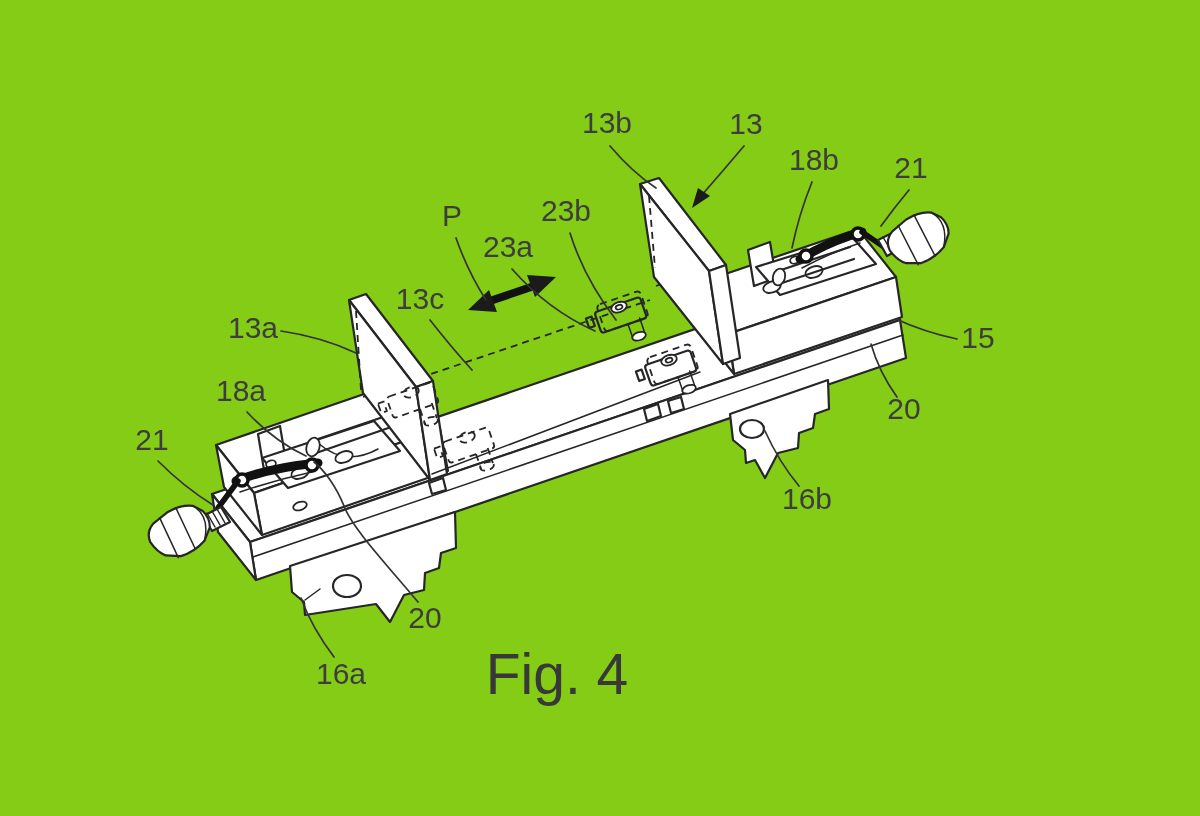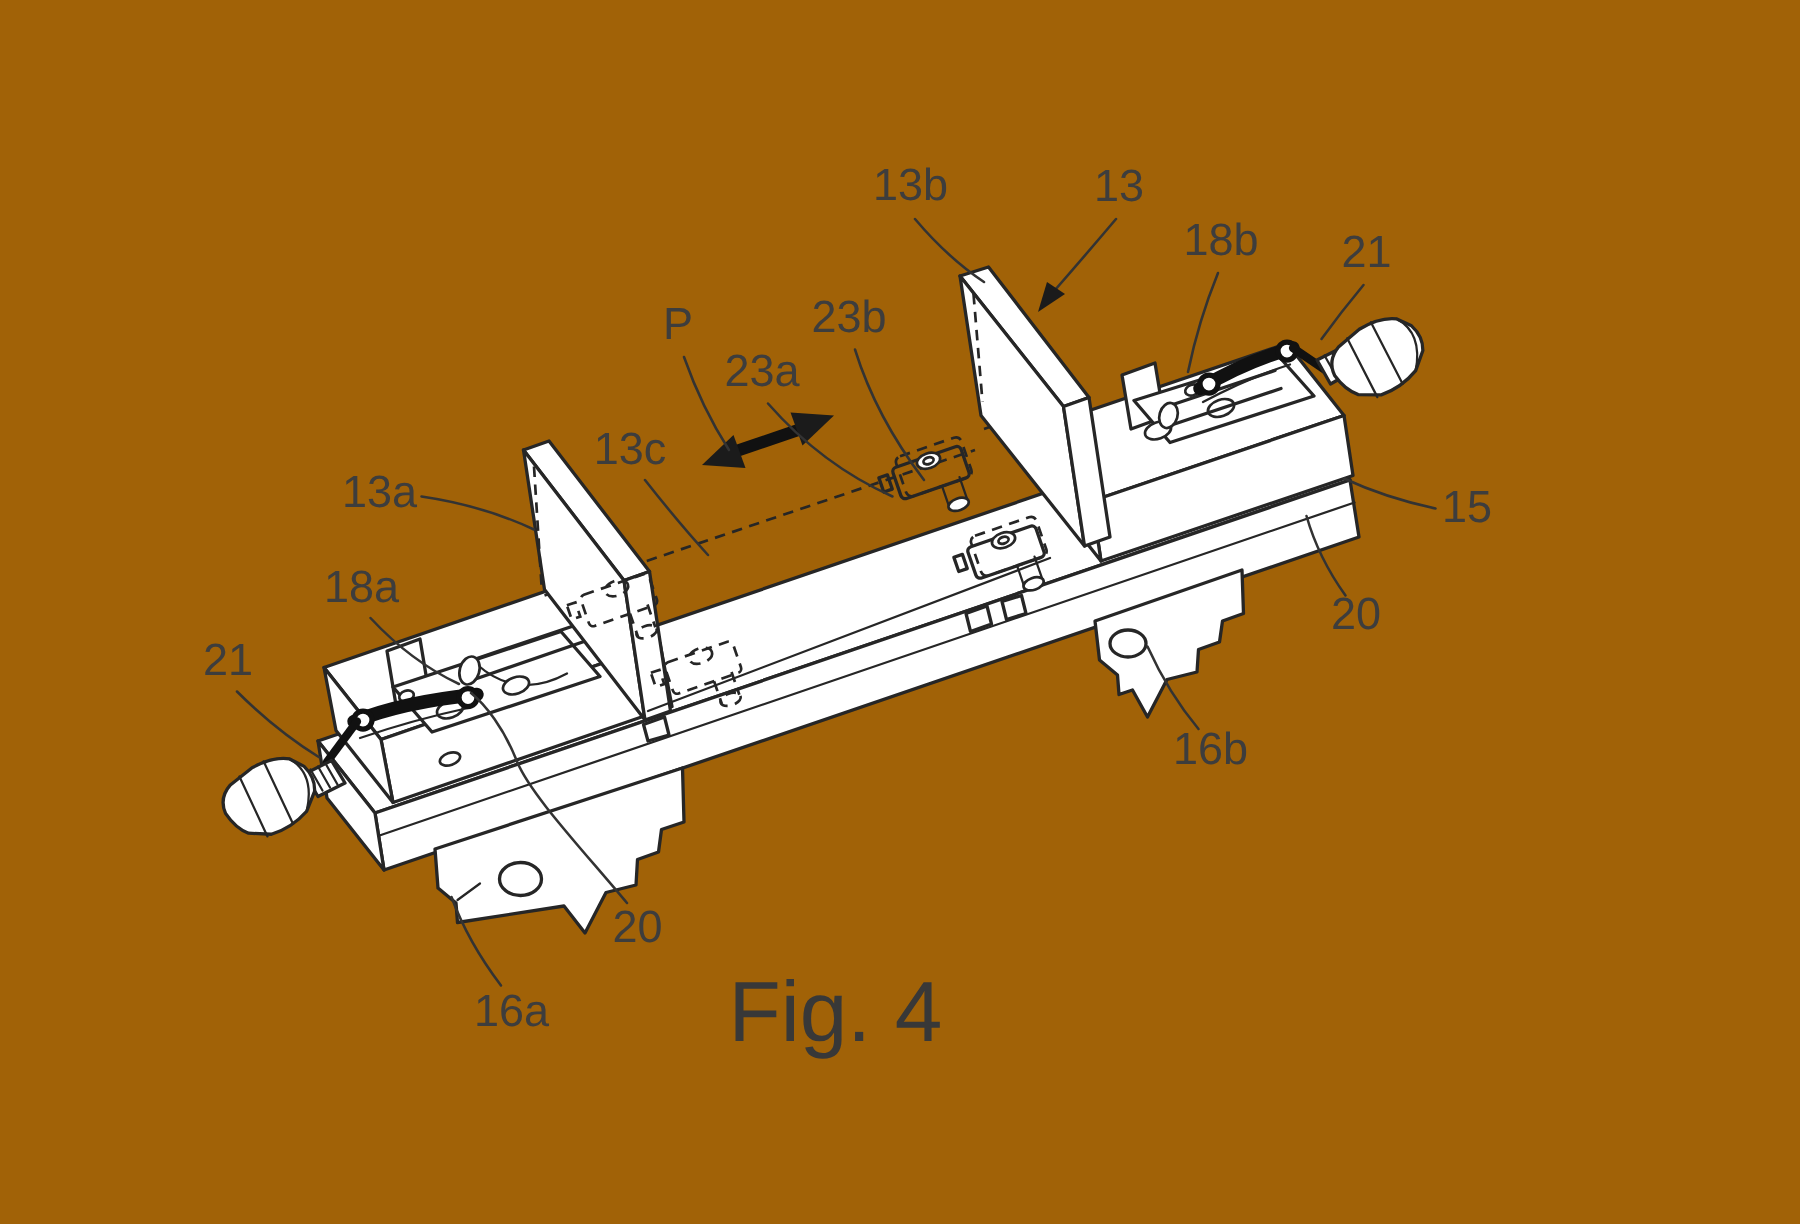--- a/index.html
+++ b/index.html
@@ -1,16 +1,16 @@
 <!DOCTYPE html>
 <html><head>
 <meta charset="utf-8">
 <style>
   html,body{margin:0;padding:0;background:#ffffff;}
-  .page{position:relative;width:1200px;height:816px;background:#a16207;overflow:hidden;
+  .page{position:relative;width:1200px;height:816px;background:#84cc16;overflow:hidden;
         font-family:"Liberation Sans", sans-serif;}
   svg{display:block;}
   .outline{fill:#ffffff;stroke:#262626;stroke-width:2.2;stroke-linejoin:round;}
   .line{fill:none;stroke:#262626;stroke-width:2.2;stroke-linecap:round;}
   .thin{fill:none;stroke:#262626;stroke-width:1.5;stroke-linecap:round;}
   .dash{fill:none;stroke:#262626;stroke-width:1.8;stroke-dasharray:7 5;stroke-linecap:butt;}
   .leader{fill:none;stroke:#333333;stroke-width:1.7;stroke-linecap:round;}
   .black{fill:none;stroke:#111111;stroke-width:9;stroke-linecap:round;}
   .rod{fill:none;stroke:#111111;stroke-width:5.5;stroke-linecap:round;}
   .ring{fill:#ffffff;stroke:#111111;stroke-width:3.5;}

